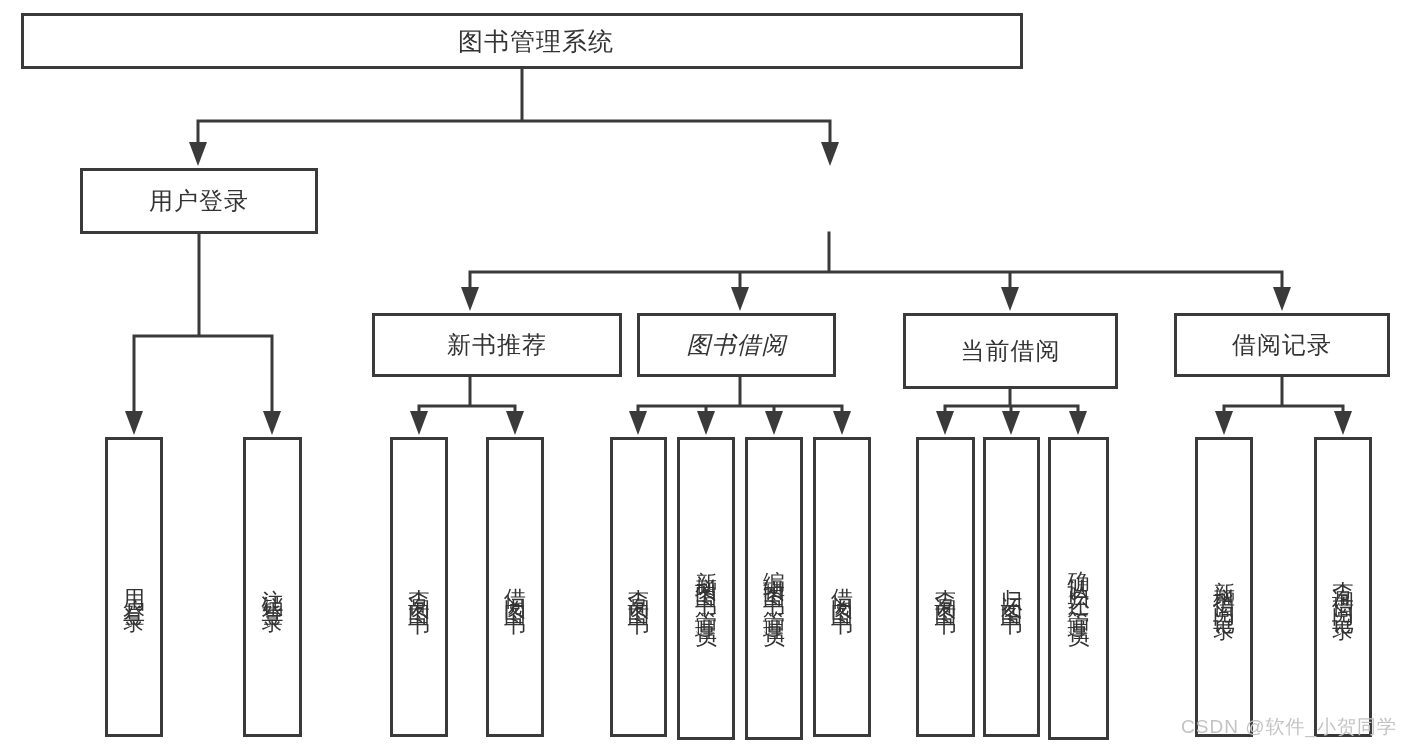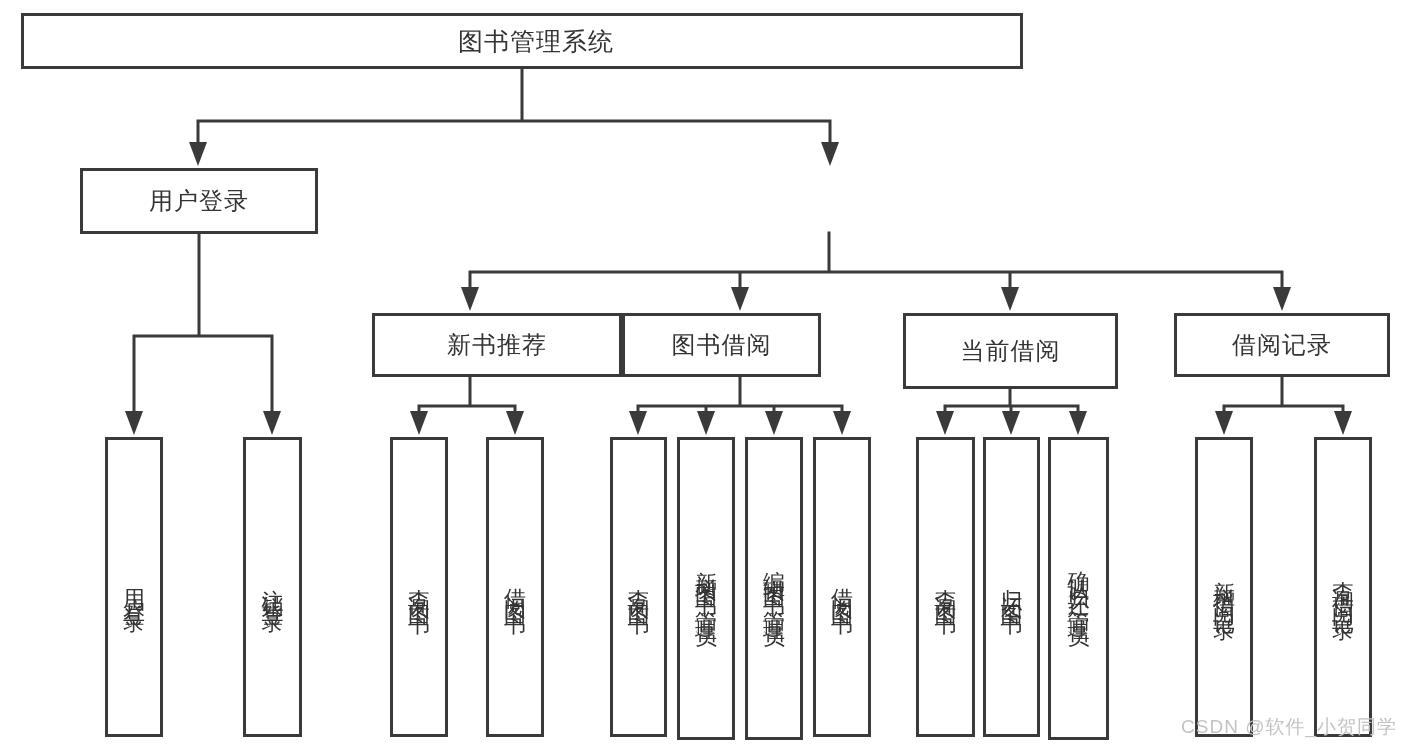--- a/index.html
+++ b/index.html
@@ -121,21 +121,21 @@
       <polygon points="1224,435 1215,411 1233,411"></polygon>
       <polygon points="1343,435 1334,411 1352,411"></polygon>
     </g>
   </svg>
 
   <div class="node root" style="left:21px;top:13px;width:1002px;height:56px;">图书管理系统</div>
 
   <div class="node" style="left:80px;top:168px;width:238px;height:66px;">用户登录</div>
 
   <div class="node" style="left:363px;top:313px;width:250px;height:64px;margin-left:9px;">新书推荐</div>
-  <div class="node" style="left:622px;top:313px;width:199px;height:64px;">图书借阅</div>
+  <div class="node" style="left:637px;top:313px;width:199px;height:64px;font-style:italic;">图书借阅</div>
   <div class="node" style="left:903px;top:313px;width:215px;height:76px;">当前借阅</div>
   <div class="node" style="left:1174px;top:313px;width:216px;height:64px;">借阅记录</div>
 
   <div class="leaf" style="left:105px;top:437px;width:58px;height:300px;">用户登录</div>
   <div class="leaf" style="left:243px;top:437px;width:59px;height:300px;">注销登录</div>
 
   <div class="leaf" style="left:390px;top:437px;width:58px;height:300px;">查询图书</div>
   <div class="leaf" style="left:486px;top:437px;width:58px;height:300px;">借阅图书</div>
 
   <div class="leaf" style="left:610px;top:437px;width:57px;height:300px;">查询图书</div>

